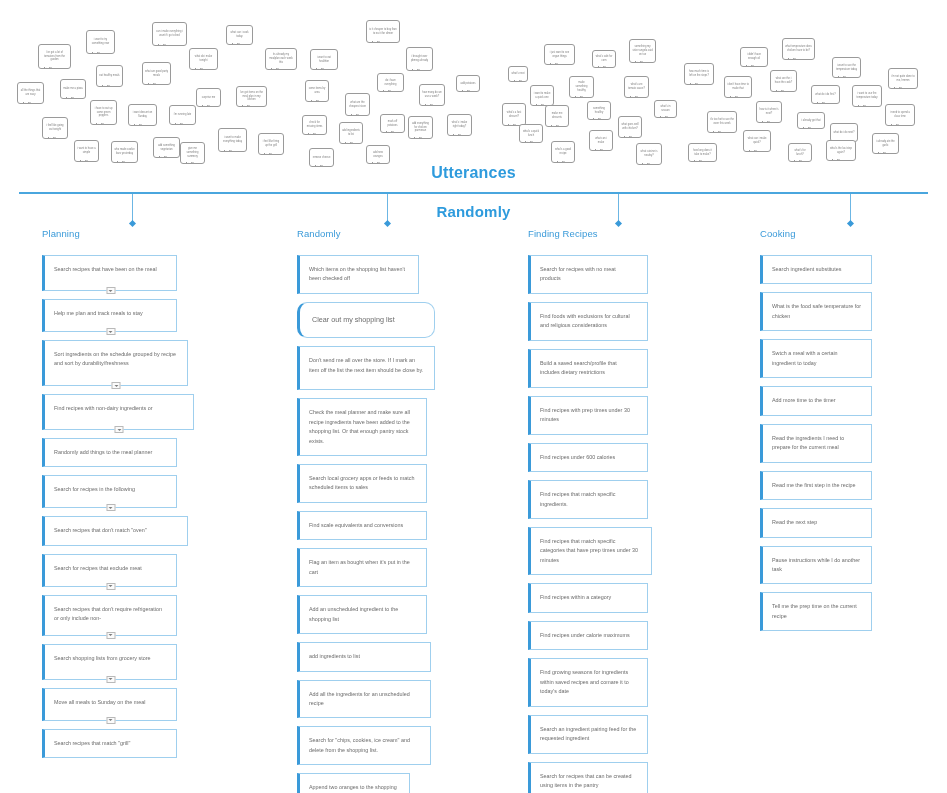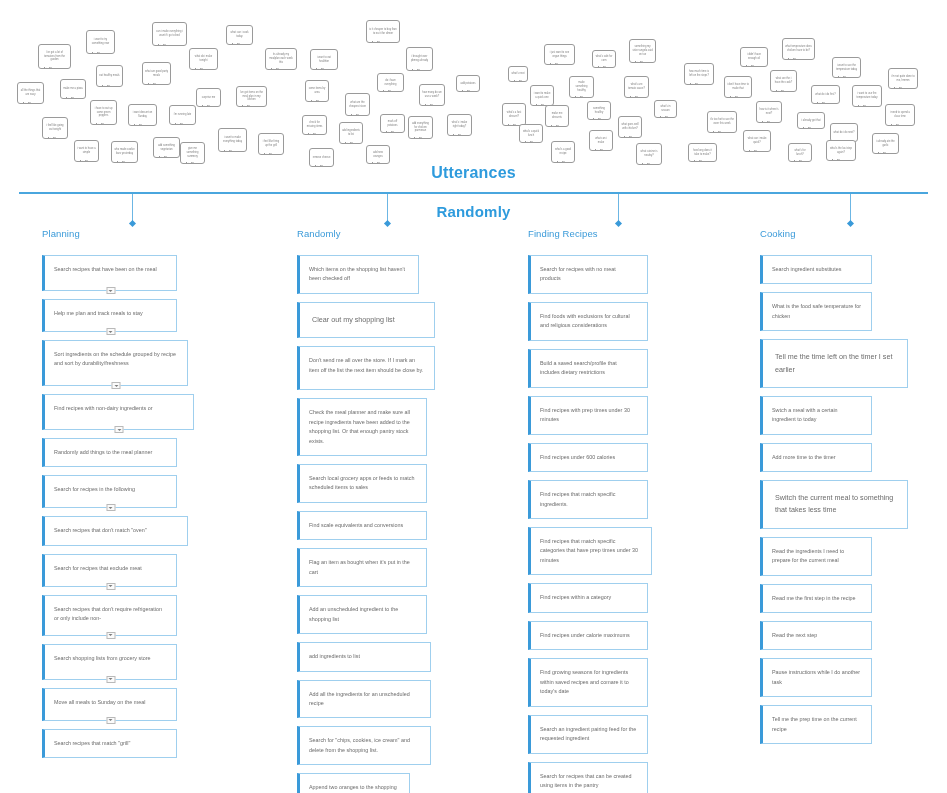--- a/index.html
+++ b/index.html
@@ -1043,21 +1043,21 @@
           <span class="card-text">Search recipes that match "grill"</span>
         </div>
       </div>
     </div>
     <div class="column" style="left: 297px; width: 180px;">
       <div class="column-title">Randomly</div>
       <div class="cards">
         <div class="card" style="width: 122px; min-height: 33px;">
           <span class="card-text">Which items on the shopping list haven't been checked off</span>
         </div>
-        <div class="card big" style="width: 138px; min-height: 30px;">
+        <div class="card big" style="width: 138px; min-height: 30px; border-radius: 10px;">
           <span class="card-text">Clear out my shopping list</span>
         </div>
         <div class="card" style="width: 138px; min-height: 44px;">
           <span class="card-text">Don't send me all over the store. If I mark an item off the list the next item should be close by.</span>
         </div>
         <div class="card" style="width: 130px; min-height: 50px;">
           <span class="card-text">Check the meal planner and make sure all recipe ingredients have been added to the shopping list.  Or that enough pantry stock exists.</span>
         </div>
         <div class="card" style="width: 130px; min-height: 36px;">
           <span class="card-text">Search local grocery apps or feeds to match scheduled items to sales</span>
@@ -1128,31 +1128,25 @@
     </div>
     <div class="column" style="left: 760px; width: 180px;">
       <div class="column-title">Cooking</div>
       <div class="cards">
         <div class="card" style="width: 112px; min-height: 22px;">
           <span class="card-text">Search ingredient substitutes</span>
         </div>
         <div class="card" style="width: 112px; min-height: 30px;">
           <span class="card-text">What is the food safe temperature for chicken</span>
         </div>
-        <div class="card big" style="width: 148px; min-height: 37px;">
-          <span class="card-text">Tell me the time left on the timer I set earlier</span>
-        </div>
         <div class="card" style="width: 112px; min-height: 30px;">
           <span class="card-text">Swtch a meal with a certain ingredient to today</span>
         </div>
         <div class="card" style="width: 112px; min-height: 22px;">
           <span class="card-text">Add more time to the timer</span>
-        </div>
-        <div class="card big" style="width: 148px; min-height: 37px;">
-          <span class="card-text">Switch the current meal to something that takes less time</span>
         </div>
         <div class="card" style="width: 112px; min-height: 30px;">
           <span class="card-text">Read the ingredients I need to prepare for the current meal</span>
         </div>
         <div class="card" style="width: 112px; min-height: 22px;">
           <span class="card-text">Read me the first step in the recipe</span>
         </div>
         <div class="card" style="width: 112px; min-height: 22px;">
           <span class="card-text">Read the next step</span>
         </div>

